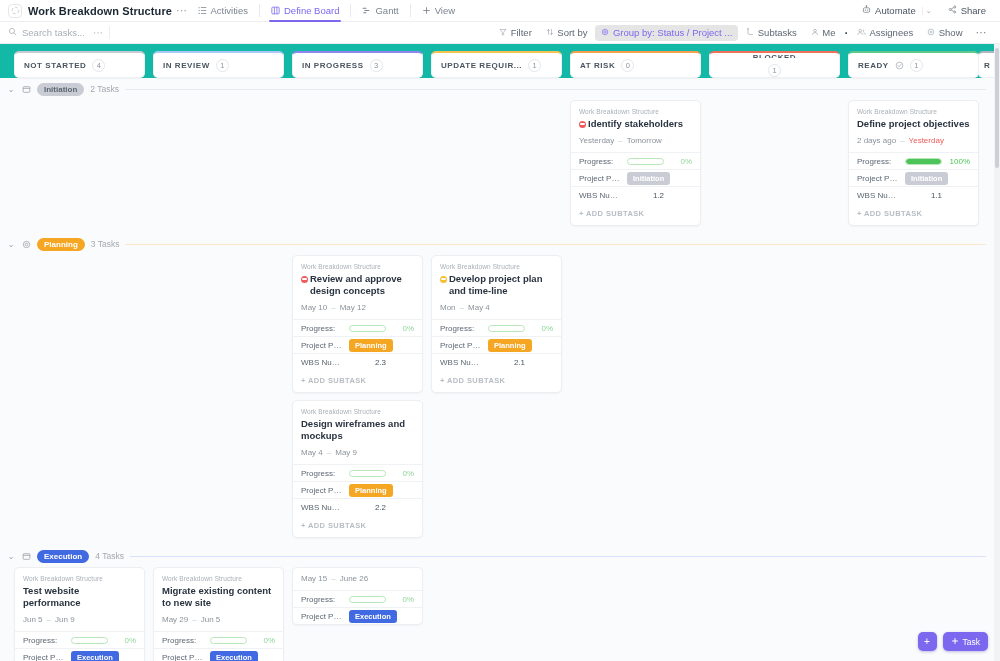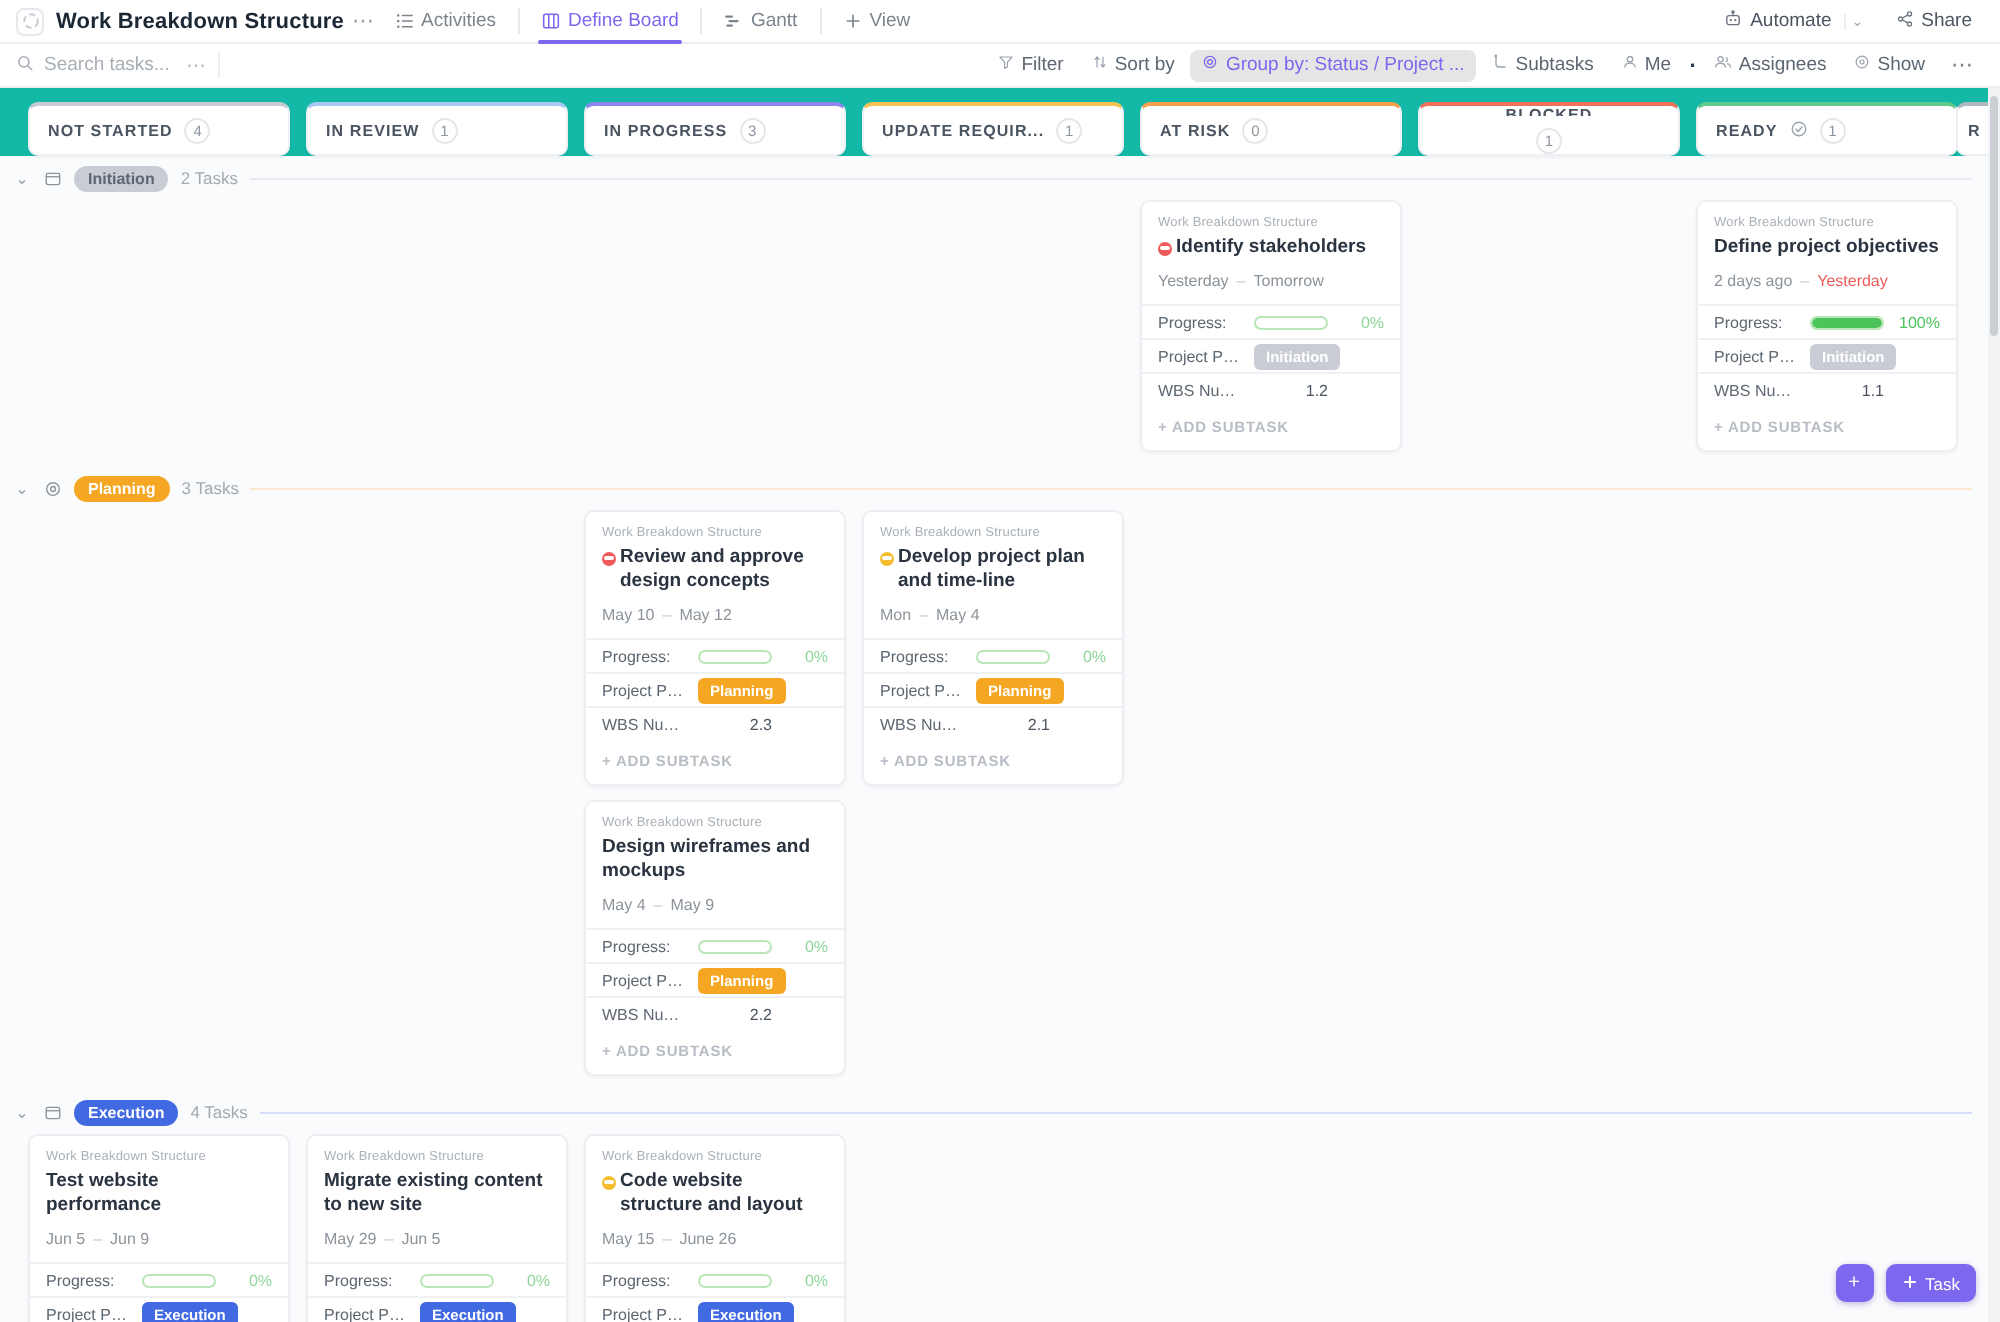--- a/index.html
+++ b/index.html
@@ -683,27 +683,20 @@
               <span class="pct zero">0%</span>
             </div>
             <div class="c-field">
               <span class="f-label">Project Pha...</span>
               <span class="tag" style="background:#4169e1">Execution</span>
             </div>
           </div>
         </div>
         <div class="lane">
           <div class="card">
-            <div class="c-pad">
-              <div class="c-list">Work Breakdown Structure</div>
-              <div class="c-title">
-                <span class="prio" style="background:#f5bc2e"></span>
-                <span>Code website structure and layout</span>
-              </div>
-            </div>
             <div class="c-dates">
               <span>May 15</span>
               <span class="dash">–</span>
               <span class="">June 26</span>
             </div>
             <div class="c-field">
               <span class="f-label">Progress:</span>
               <span class="bar">
                 <i style="width:0%"></i>
               </span>

